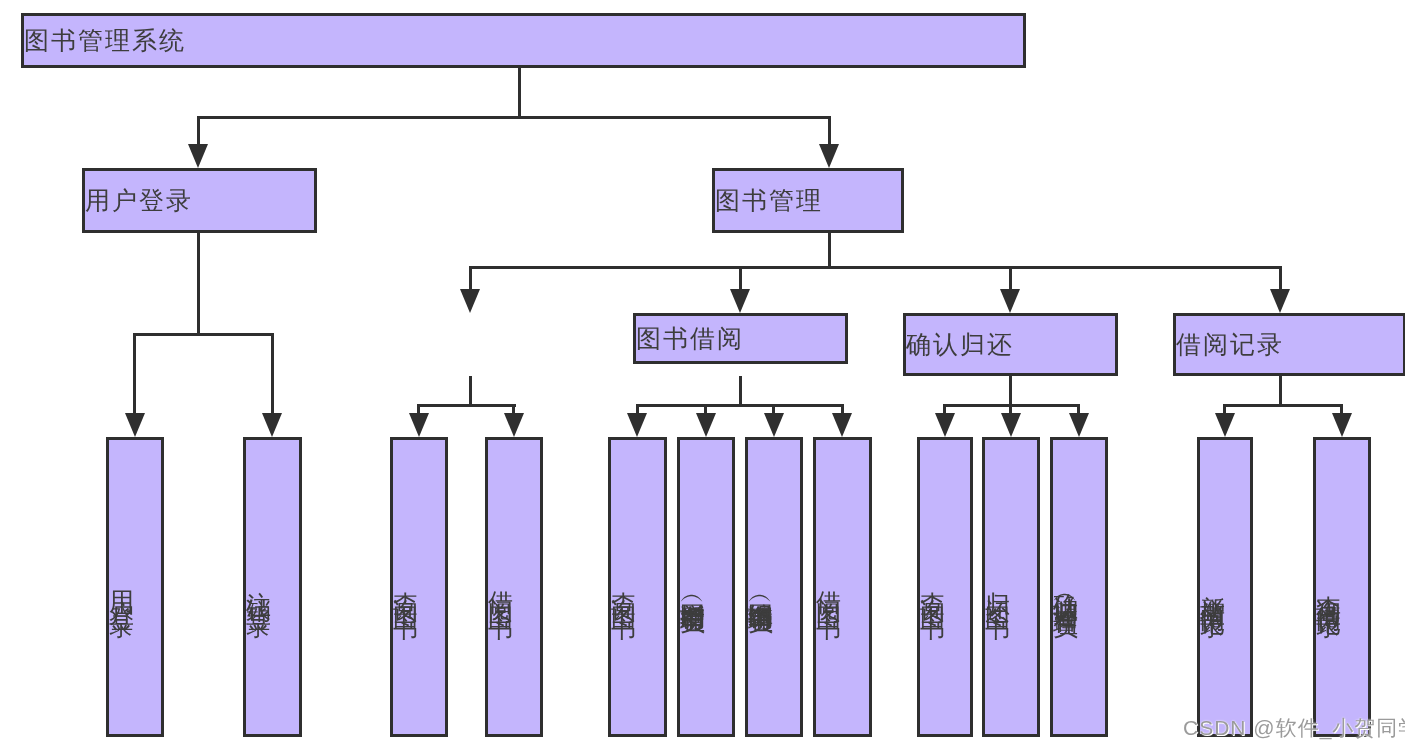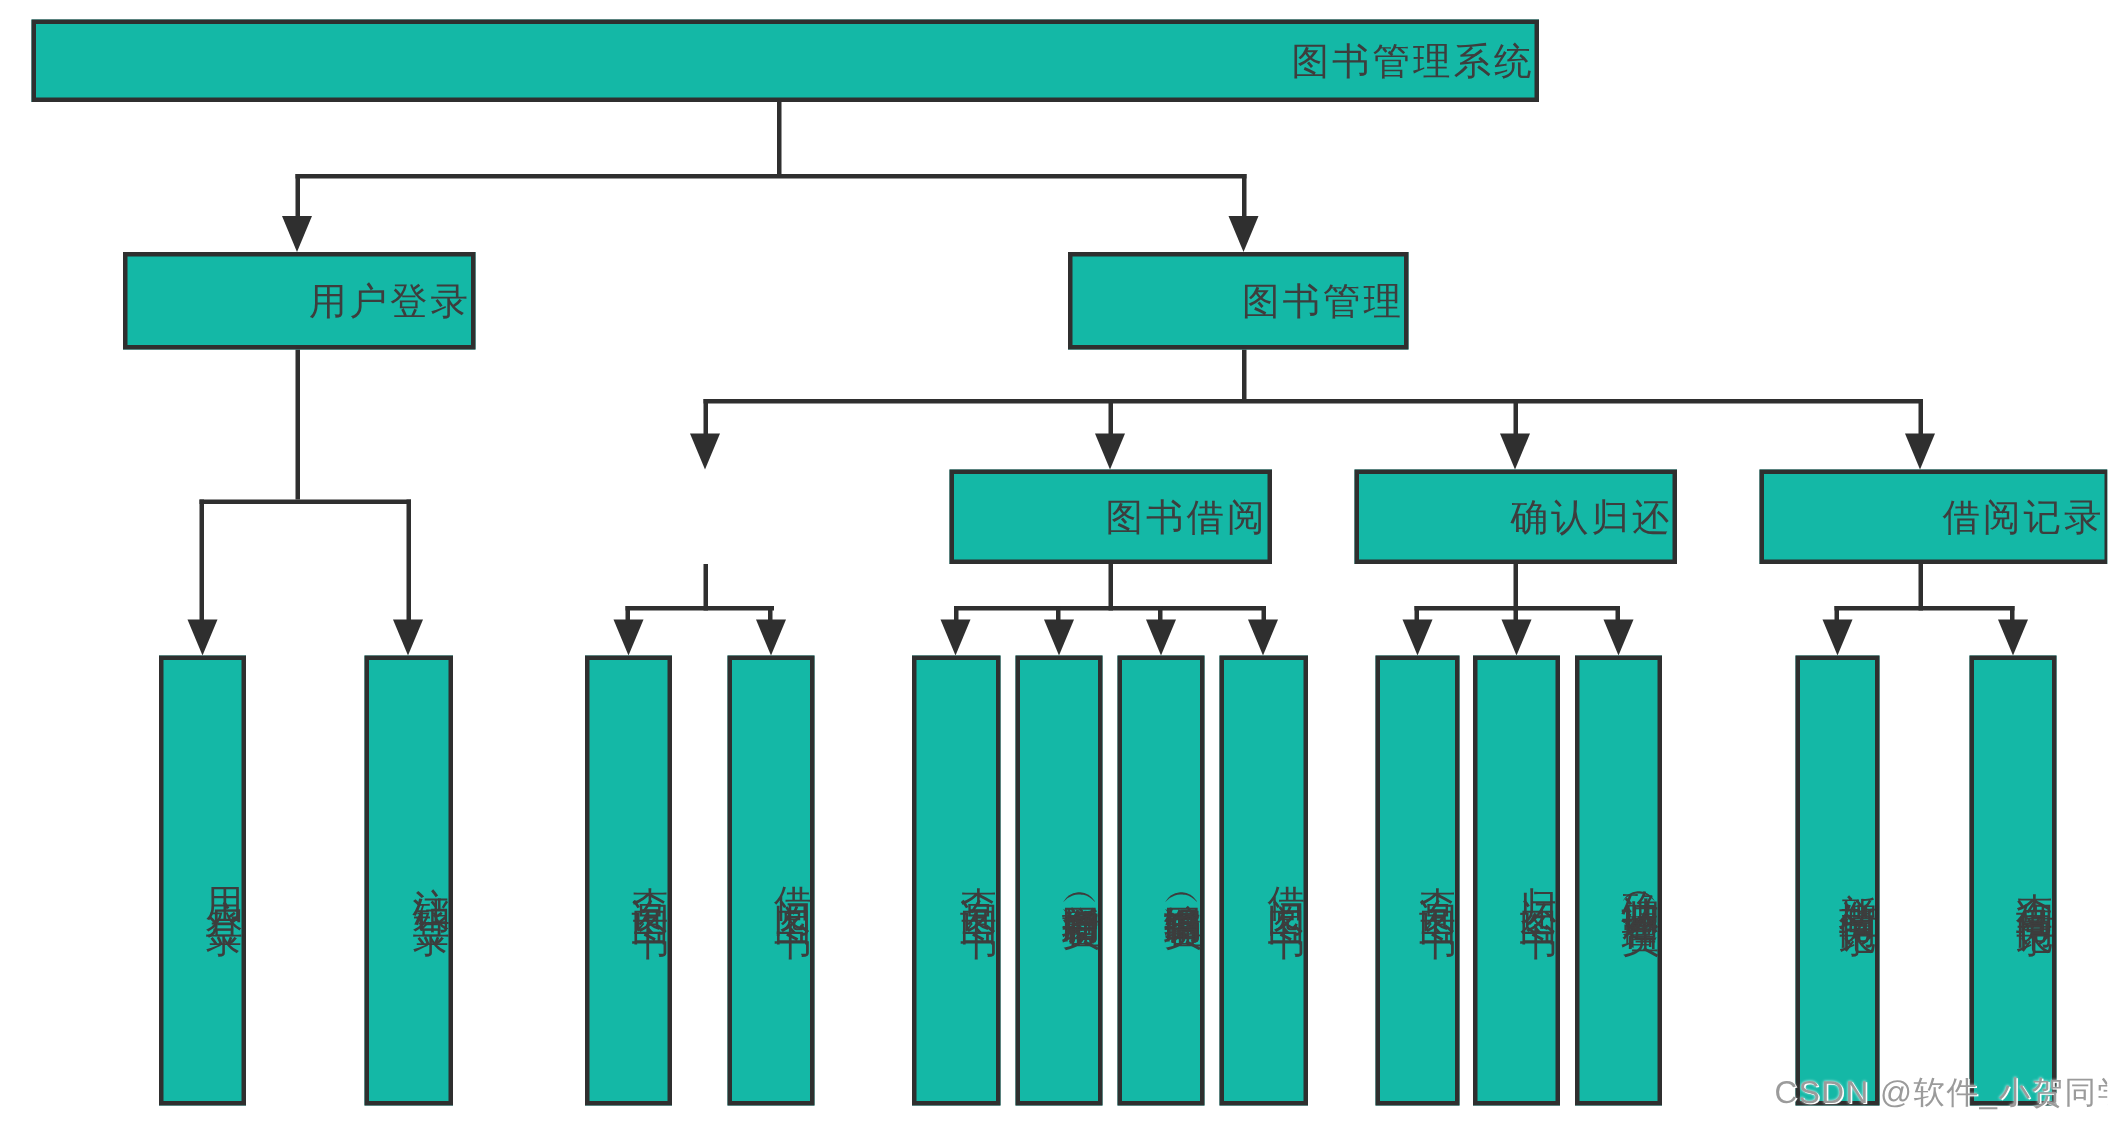--- a/index.html
+++ b/index.html
@@ -12,23 +12,23 @@
   body{font-family:"Liberation Sans","DejaVu Sans",sans-serif;}
   .canvas{
     position:relative;
     width:1405px;height:747px;
     background:var(--bg);
     overflow:hidden;
   }
   .node{
     position:absolute;
     box-sizing:border-box;
-    background:#14b8a6;
+    background:#c4b5fd;
     border:3px solid var(--line);
-    display:flex;align-items:center;justify-content:flex-end;
+    display:flex;align-items:center;justify-content:flex-start;
   }
   .hlabel{
     font-size:25px;
     letter-spacing:2px;
     color:var(--text);
     white-space:nowrap;
   }
   .leaf{top:437px;height:300px;}
   .vtext{
     writing-mode:vertical-rl;
@@ -124,26 +124,26 @@
   <div class="arrow" style="left:1332px;top:413px;"></div>
 
   <div class="node" style="left:21px;top:13px;width:1005px;height:55px;">
     <span class="hlabel">图书管理系统</span>
   </div>
 
   <div class="node" style="left:82px;top:168px;width:235px;height:65px;">
     <span class="hlabel">用户登录</span>
   </div>
 
-  <div class="node" style="left:712px;top:168px;width:227px;height:65px;">
+  <div class="node" style="left:712px;top:168px;width:192px;height:65px;">
     <span class="hlabel">图书管理</span>
   </div>
 
 
-  <div class="node" style="left:633px;top:313px;width:215px;height:63px;">
+  <div class="node" style="left:633px;top:313px;width:215px;height:51px;">
     <span class="hlabel">图书借阅</span>
   </div>
 
   <div class="node" style="left:903px;top:313px;width:215px;height:63px;">
     <span class="hlabel">确认归还</span>
   </div>
 
   <div class="node" style="left:1173px;top:313px;width:233px;height:63px;">
     <span class="hlabel">借阅记录</span>
   </div>

